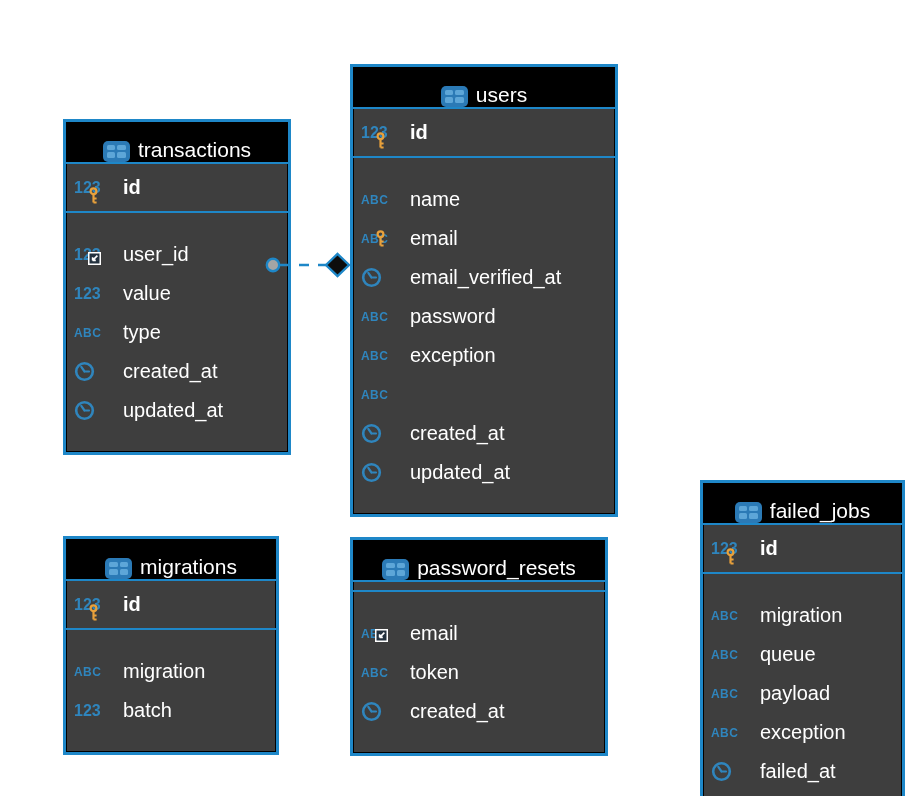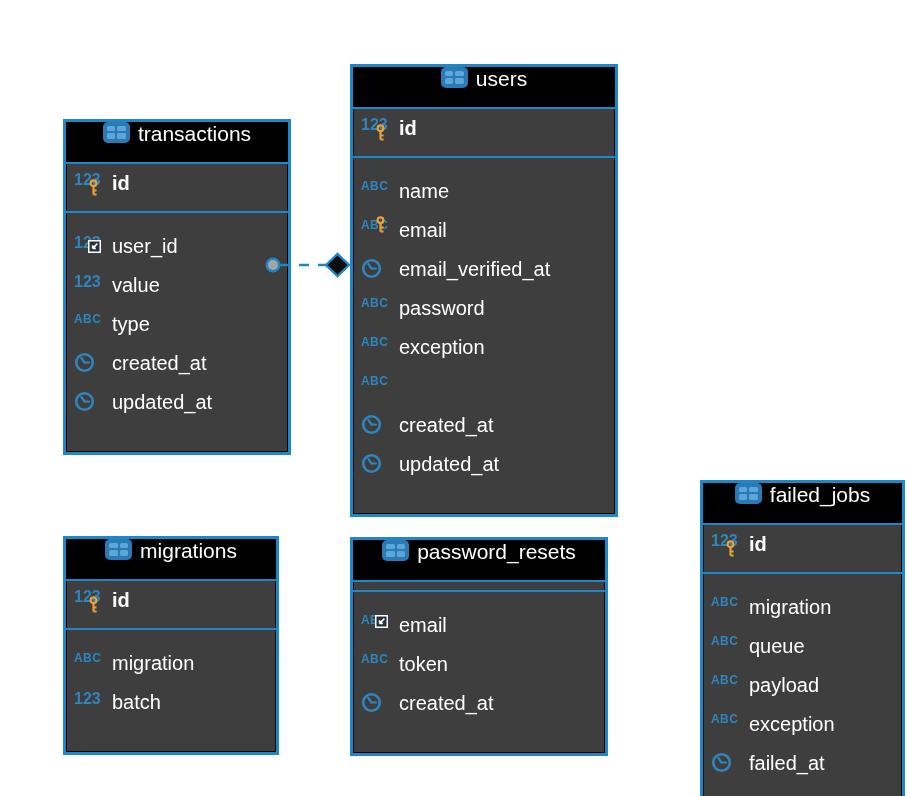--- a/index.html
+++ b/index.html
@@ -16,34 +16,34 @@
     font-family:"Liberation Sans","DejaVu Sans",sans-serif;overflow:hidden;
   }
   .table{
     position:absolute;box-sizing:border-box;
     border:3px solid var(--accent);
     background:var(--body-bg);
     box-shadow:inset 0 0 0 1px #000000;
   }
   .tbl-header{
     background:var(--header-bg);
-    display:flex;align-items:flex-start;justify-content:center;gap:8px;
+    display:flex;align-items:flex-end;justify-content:center;gap:8px;
     height:40px;border-bottom:2px solid var(--accent);
   }
   .tbl-title{color:var(--text);font-size:21px;font-weight:500;white-space:nowrap;}
   .table-icon{
     width:27px;height:21px;border-radius:5px;background:#2b7ab6;
     display:grid;grid-template-columns:1fr 1fr;grid-template-rows:5px 1fr;
     gap:2px;padding:4px;box-sizing:border-box;flex:none;
   }
   .table-icon i{background:#5da6d8;border-radius:1.5px;display:block;}
   .keys{padding:8px 8px;border-bottom:2px solid var(--accent);}
   .keys.empty{padding:4px 0;}
   .cols{padding:22px 8px;}
-  .row{display:flex;align-items:flex-start;height:39px;color:var(--text);font-size:20px;gap:6px;white-space:nowrap;}
+  .row{display:flex;align-items:center;height:39px;color:var(--text);font-size:20px;gap:17px;white-space:nowrap;}
   .keys .row{height:31px;}
   .row.pk .colname{font-weight:700;}
   .iconwrap{position:relative;width:32px;flex:none;display:flex;align-items:center;}
   .t-num{color:var(--icon);font-size:16px;font-weight:700;line-height:1;}
   .t-abc{color:var(--icon);font-size:12px;font-weight:700;letter-spacing:.4px;line-height:1;}
   .badge{position:absolute;left:14px;bottom:-2px;line-height:0;}
   .keys .badge{bottom:-8px;}
   .rel{position:absolute;}
 </style>
 </head>

